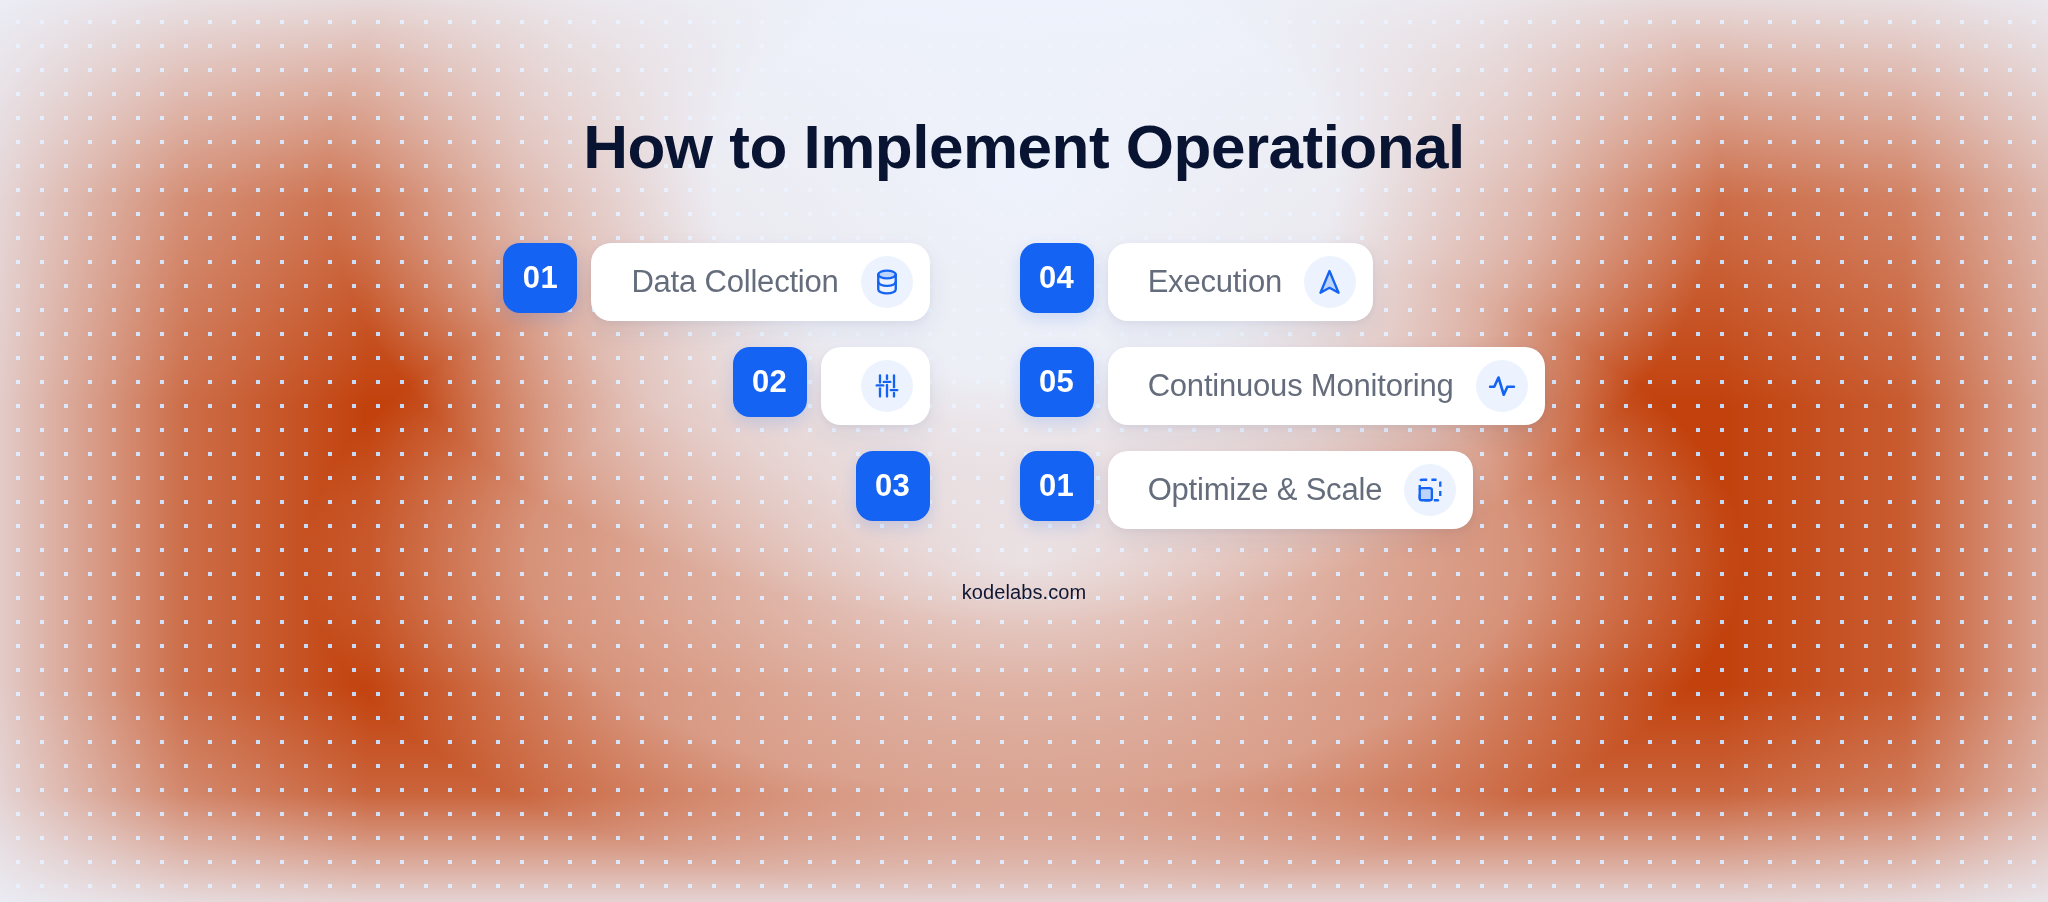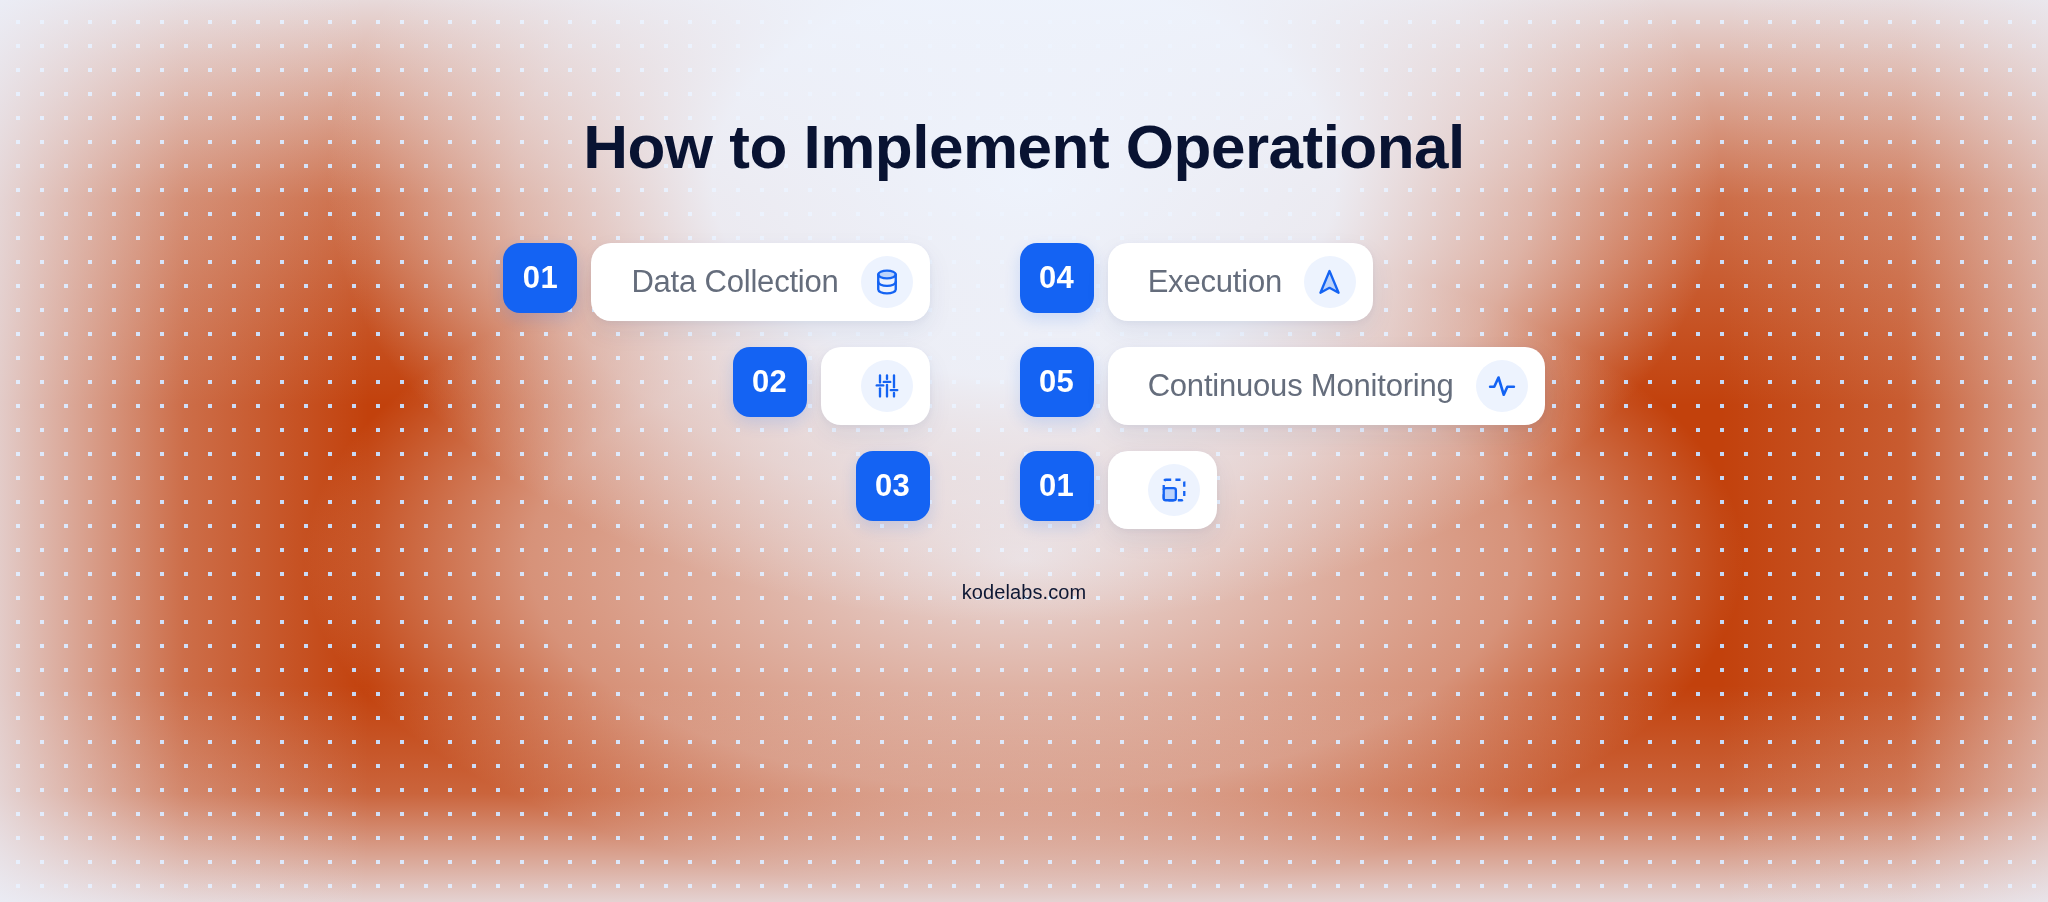--- a/index.html
+++ b/index.html
@@ -230,20 +230,21 @@
               <svg width="30" height="30" viewBox="0 0 24 24" fill="none" stroke="#1463f3" stroke-width="2.1" stroke-linecap="round" stroke-linejoin="round">
                 <path d="M2.5 12.6 H5.8 L9.2 5.2 L13.4 19 L16.3 12.6 H21.5"></path>
               </svg>
             </span>
           </div>
         </div>
 
         <div class="step-row">
           <div class="badge">01</div>
           <div class="pill">
+            <span class="pill-label">Optimize &amp; Scale</span>
             <span class="icon-circle">
               <svg width="28" height="28" viewBox="0 0 24 24" fill="none">
                 <rect x="3.2" y="3.2" width="17.6" height="17.6" rx="2" stroke="#1463f3" stroke-width="2" stroke-dasharray="4.4 3.6" fill="none"></rect>
                 <rect x="3.2" y="10.4" width="10.4" height="10.4" rx="1.8" fill="#bcd3fb" stroke="#1463f3" stroke-width="2"></rect>
               </svg>
             </span>
           </div>
         </div>
 
       </div>

